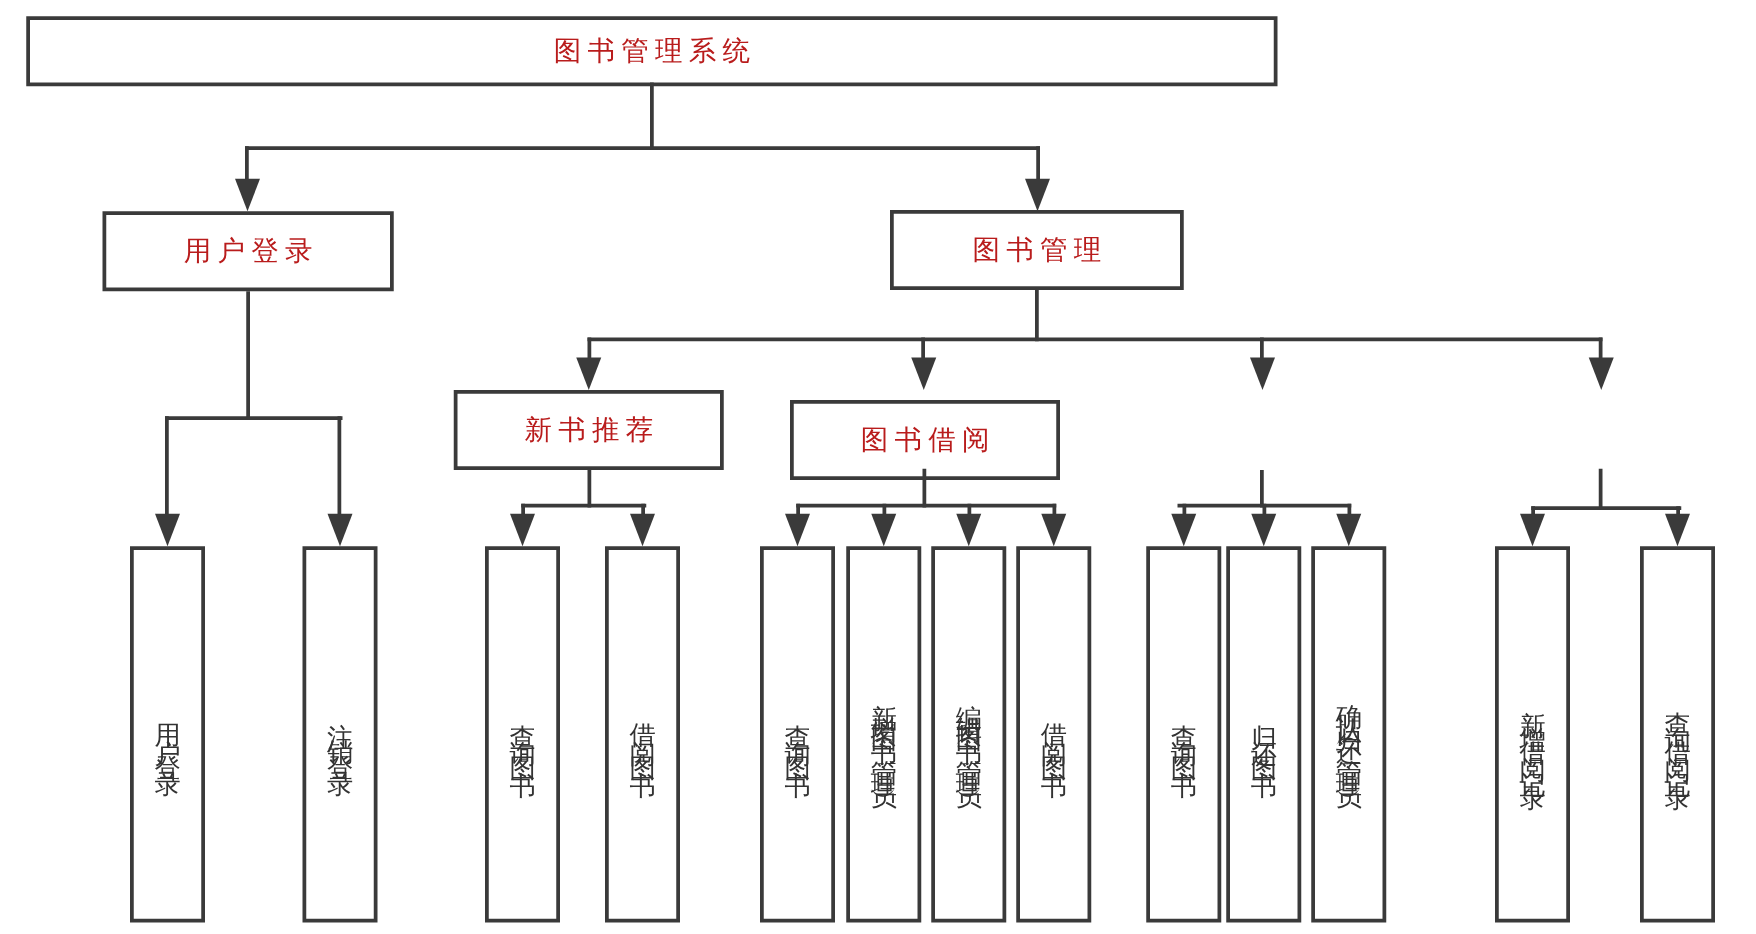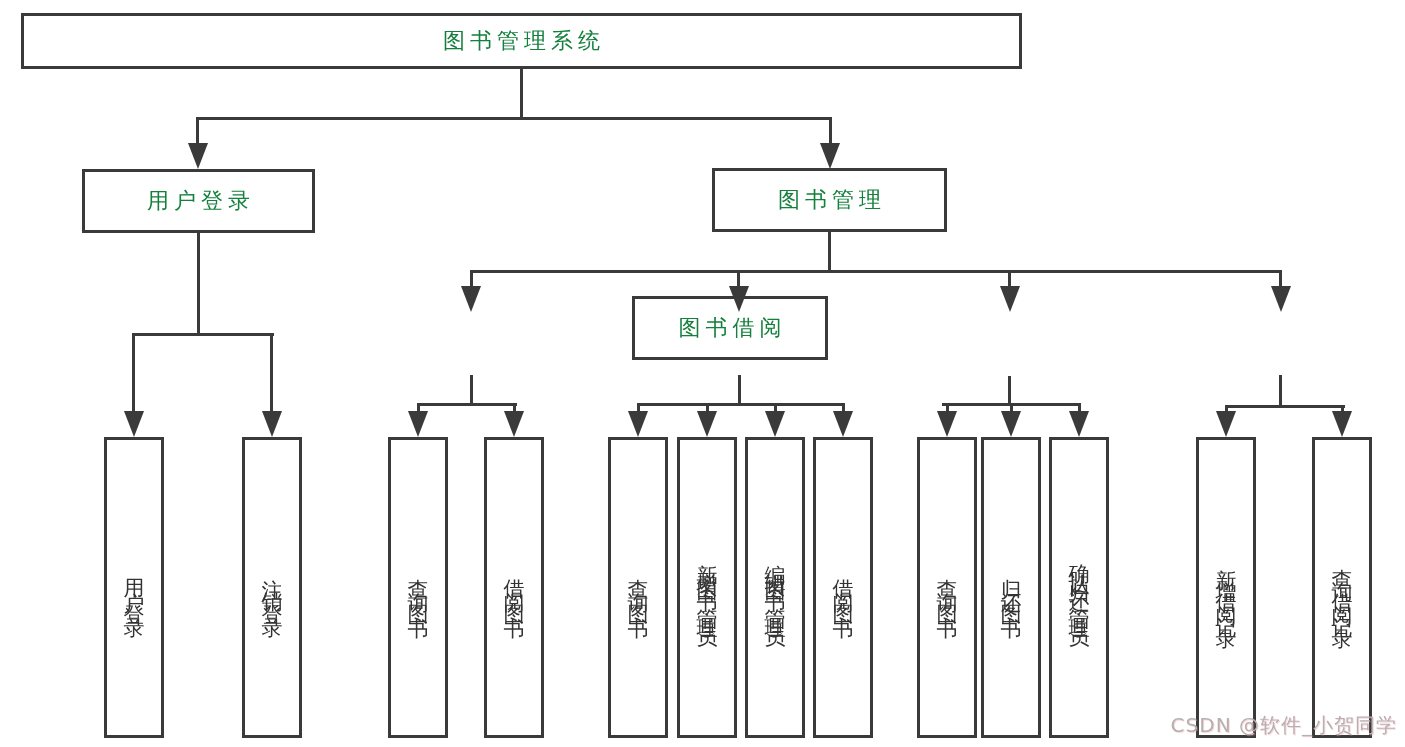--- a/index.html
+++ b/index.html
@@ -18,21 +18,21 @@
     display:flex;
     align-items:center;
     justify-content:center;
     color:#333333;
   }
   .h-label{
     font-size:22px;
     letter-spacing:5px;
     text-indent:5px;
     white-space:nowrap;
-    color:#15803d;
+    color:#b91c1c;
   }
   .v-label{
     writing-mode:vertical-rl;
     text-orientation:mixed;
     font-size:21px;
     white-space:nowrap;
     color:#333333;
   }
   .ls4{letter-spacing:13px;}
   .ls6{letter-spacing:12px;}
@@ -66,22 +66,25 @@
   </div>
 
   <div class="box" style="left:82px;top:169px;width:233px;height:64px">
     <span class="h-label">用户登录</span>
   </div>
 
   <div class="box" style="left:712px;top:168px;width:235px;height:64px">
     <span class="h-label">图书管理</span>
   </div>
 
-
-  <div class="box" style="left:632px;top:296px;width:196px;height:64px">
+  <div class="box" style="left:363px;top:312px;width:216px;height:64px">
+    <span class="h-label">新书推荐</span>
+  </div>
+
+  <div class="box" style="left:632px;top:320px;width:216px;height:64px">
     <span class="h-label">图书借阅</span>
   </div>
 
 
 
   <div class="box" style="left:104px;top:437px;width:60px;height:301px">
     <span class="v-label ls4">用户登录</span>
   </div>
 
   <div class="box" style="left:242px;top:437px;width:60px;height:301px">
@@ -184,15 +187,14 @@
   <div class="vline" style="left:1078px;top:403px;height:10px"></div>
   <div class="arrow" style="left:1069px;top:411px"></div>
 
   <div class="vline" style="left:1279px;top:375px;height:33px"></div>
   <div class="hline" style="left:1225px;top:405px;width:120px"></div>
   <div class="vline" style="left:1225px;top:405px;height:8px"></div>
   <div class="arrow" style="left:1216px;top:411px"></div>
   <div class="vline" style="left:1341px;top:405px;height:8px"></div>
   <div class="arrow" style="left:1332px;top:411px"></div>
 
-  <div class="watermark">CSDN @软件_小贺同学</div>
 
 </div>
 
 </body></html>

